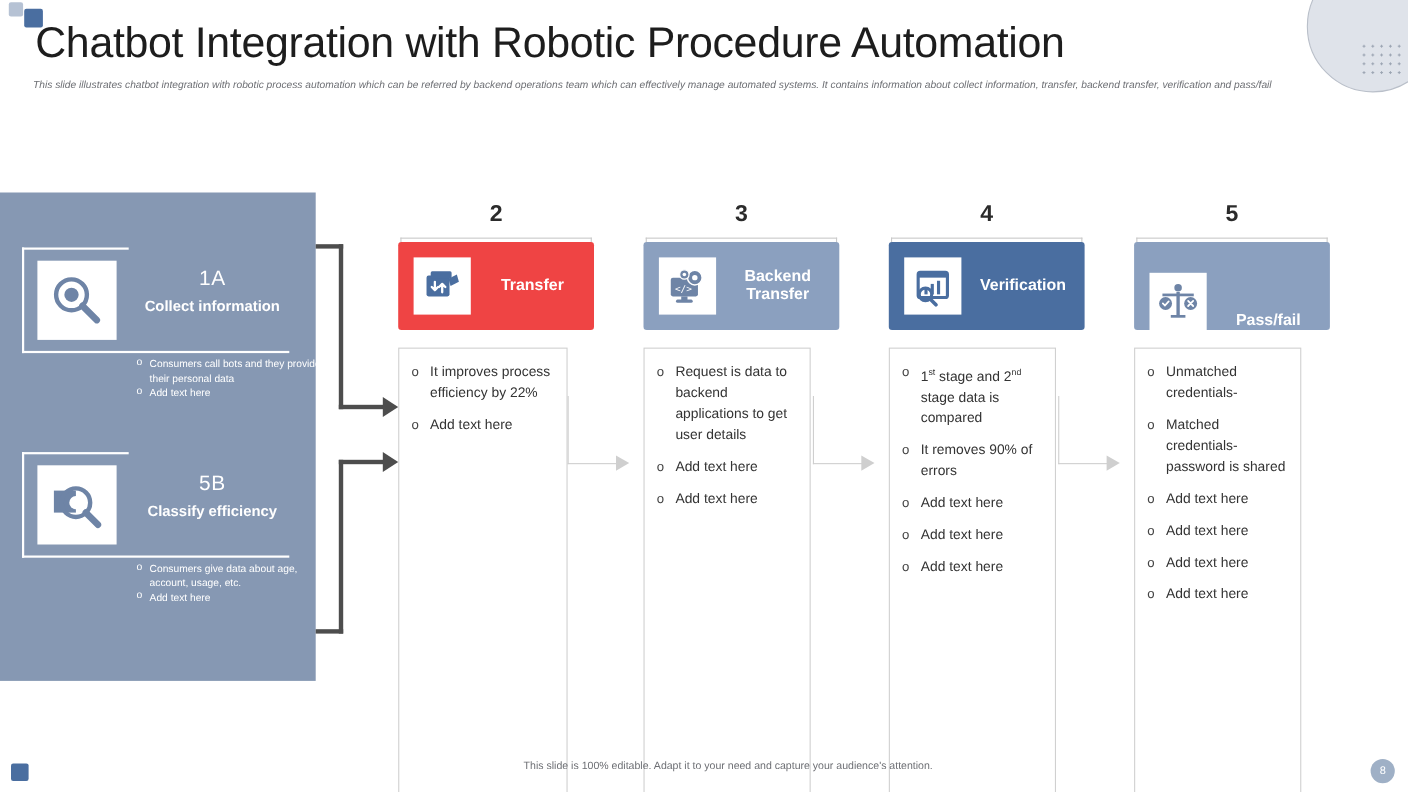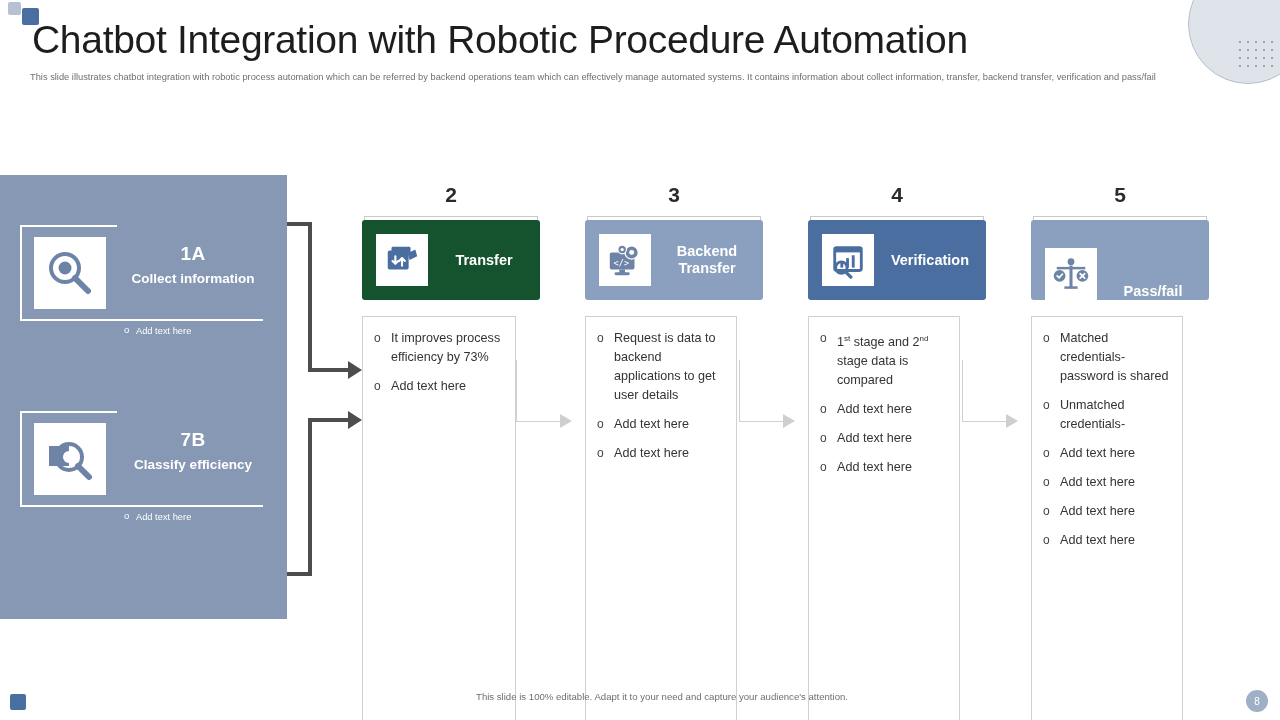--- a/index.html
+++ b/index.html
@@ -36,21 +36,21 @@
   .bl-sq { position: absolute; left: 10px; bottom: 10px; width: 16px; height: 16px; background: #4a6ea0; border-radius: 2px; }
 
   
   .title {
     position: absolute; left: 32px; top: 18px;
     font-size: 39px; font-weight: 400; color: #1d1d1d;
     letter-spacing: -0.3px; white-space: nowrap;
   }
   .subtitle {
     position: absolute; left: 30px; top: 70px; width: 1195px;
-    font-size: 9.3px; line-height: 14px; color: #6d6f74;
+    font-size: 9.3px; line-height: 14px; color: #6d6f74; font-style: italic;
   }
 
   
   .sidebar {
     position: absolute; left: 0; top: 175px;
     width: 287px; height: 444px;
     background: #8698b3;
   }
   .side-card { position: absolute; left: 20px; width: 250px; }
   .side-card.one { top: 50px; }
@@ -67,21 +67,21 @@
   }
   .icon-box {
     position: absolute; left: 14px; top: 12px;
     width: 72px; height: 72px; background: #ffffff;
     display: flex; align-items: center; justify-content: center;
   }
   .side-head {
     position: absolute; left: 96px; top: 18px; width: 154px;
     text-align: center; color: #ffffff;
   }
-  .side-head .num { font-size: 19px; font-weight: bold; letter-spacing: .4px; }
+  .side-head .num { font-size: 19px; font-weight: normal; letter-spacing: .4px; }
   .side-head .lbl { font-size: 13.5px; font-weight: bold; margin-top: 6px; }
 
   .side-bullets {
     position: absolute; left: 100px; top: 100px; width: 188px;
     color: #ffffff; font-size: 9.3px; line-height: 12.5px;
   }
   .side-bullets .b { position: relative; padding-left: 16px; margin-bottom: 1px; }
   .side-bullets .b::before {
     content: "o"; position: absolute; left: 4px; top: -1px; font-size: 9.5px;
   }
@@ -182,75 +182,77 @@
           <circle cx="20" cy="20" r="14" fill="none" stroke="#6e84a6" stroke-width="4"></circle>
           <circle cx="20" cy="20" r="6.5" fill="#6e84a6"></circle>
           <line x1="30" y1="30" x2="43" y2="43" stroke="#6e84a6" stroke-width="6" stroke-linecap="round"></line>
         </svg>
       </div>
       <div class="side-head">
         <div class="num">1A</div>
         <div class="lbl">Collect information</div>
       </div>
       <div class="side-bullets">
+        <div class="b">Consumers call bots and they provide their personal data</div>
         <div class="b">Add text here</div>
       </div>
     </div>
 
     <div class="side-card two">
       <div class="card-topline"></div>
       <div class="card-leftline"></div>
       <div class="card-botline"></div>
       <div class="icon-box">
         <svg width="50" height="50" viewBox="0 0 50 50">
           <rect x="4" y="12" width="20" height="20" fill="#6e84a6"></rect>
           <circle cx="24" cy="23" r="13" fill="none" stroke="#6e84a6" stroke-width="4"></circle>
           <circle cx="24" cy="23" r="6" fill="#ffffff"></circle>
           <line x1="33" y1="32" x2="44" y2="43" stroke="#6e84a6" stroke-width="6" stroke-linecap="round"></line>
         </svg>
       </div>
       <div class="side-head">
-        <div class="num">7B</div>
+        <div class="num">5B</div>
         <div class="lbl">Classify efficiency</div>
       </div>
       <div class="side-bullets">
+        <div class="b">Consumers give data about age, account, usage, etc.</div>
         <div class="b">Add text here</div>
       </div>
     </div>
   </div>
 
   <div class="blk" style="left:287px;top:222px;width:25px;height:4px;"></div>
   <div class="blk" style="left:308px;top:222px;width:4px;height:150px;"></div>
   <div class="blk" style="left:308px;top:368px;width:42px;height:4px;"></div>
   <div class="arrowhead-blk" style="left:348px;top:361px;"></div>
 
   <div class="blk" style="left:287px;top:572px;width:25px;height:4px;"></div>
   <div class="blk" style="left:308px;top:418px;width:4px;height:158px;"></div>
   <div class="blk" style="left:308px;top:418px;width:42px;height:4px;"></div>
   <div class="arrowhead-blk" style="left:348px;top:411px;"></div>
 
   <div class="col" style="left:362px;width:178px;">
     <div class="stepnum">2</div>
     <div class="cap-line"></div>
     <div class="cap-tick-l"></div>
     <div class="cap-tick-r"></div>
-    <div class="head-bar" style="width:178px;background:#14532d;">
+    <div class="head-bar" style="width:178px;background:#ef4444;">
       <div class="hb-icon">
         <svg width="38" height="38" viewBox="0 0 40 40">
           <rect x="5" y="10" width="22" height="20" rx="2" fill="#4a6ea0"></rect>
           <rect x="9" y="6" width="20" height="7" rx="1.5" fill="#4a6ea0"></rect>
           <path d="M26 13 L34 9 L36 16 L28 20 Z" fill="#4a6ea0"></path>
           <path d="M13 16 v8 M13 24 l-3 -3 M13 24 l3 -3" stroke="#ffffff" stroke-width="2.2" fill="none" stroke-linecap="round"></path>
           <path d="M20 26 v-8 M20 18 l-3 3 M20 18 l3 3" stroke="#ffffff" stroke-width="2.2" fill="none" stroke-linecap="round"></path>
         </svg>
       </div>
       <div class="hb-label">Transfer</div>
     </div>
     <div class="body-box" style="width:154px;height:443px;">
-      <div class="b">It improves process efficiency by 73%</div>
+      <div class="b">It improves process efficiency by 22%</div>
       <div class="b">Add text here</div>
     </div>
   </div>
 
   <div class="gray-conn" style="left:516px;top:360px;">
     <div class="gv"></div>
       <div class="gh"></div>
       <div class="gah"></div>
   </div>
 
@@ -301,20 +303,21 @@
           <rect x="18" y="18" width="3" height="10" fill="#4a6ea0"></rect>
           <rect x="24" y="15" width="3" height="13" fill="#4a6ea0"></rect>
           <circle cx="13" cy="28" r="6" fill="none" stroke="#4a6ea0" stroke-width="3"></circle>
           <line x1="17" y1="32" x2="23" y2="38" stroke="#4a6ea0" stroke-width="3.5" stroke-linecap="round"></line>
         </svg>
       </div>
       <div class="hb-label">Verification</div>
     </div>
     <div class="body-box" style="width:152px;height:443px;">
       <div class="b"><span>1<sup>st</sup> stage and 2<sup>nd</sup> stage data is compared</span></div>
+      <div class="b">It removes 90% of errors</div>
       <div class="b">Add text here</div>
       <div class="b">Add text here</div>
       <div class="b">Add text here</div>
     </div>
   </div>
 
   <div class="gray-conn" style="left:962px;top:360px;">
     <div class="gv"></div>
       <div class="gh"></div>
       <div class="gah"></div>
@@ -334,22 +337,22 @@
           <rect x="13" y="33" width="14" height="2.6" fill="#6e84a6"></rect>
           <circle cx="8" cy="22" r="6.2" fill="#6e84a6"></circle>
           <path d="M5.4 22 l2 2 l3.6 -4" stroke="#ffffff" stroke-width="1.7" fill="none" stroke-linecap="round"></path>
           <circle cx="32" cy="22" r="6.2" fill="#6e84a6"></circle>
           <path d="M29.6 19.6 l4.8 4.8 M34.4 19.6 l-4.8 4.8" stroke="#ffffff" stroke-width="1.7" stroke-linecap="round"></path>
         </svg>
       </div>
       <div class="hb-label">Pass/fail</div>
     </div>
     <div class="body-box" style="width:152px;height:443px;">
+      <div class="b">Unmatched credentials-</div>
       <div class="b">Matched credentials-password is shared</div>
-      <div class="b">Unmatched credentials-</div>
       <div class="b"> Add text here</div>
       <div class="b">Add text here</div>
       <div class="b">Add text here</div>
       <div class="b">Add text here</div>
     </div>
   </div>
 
   <div class="footer">This slide is 100% editable. Adapt it to your need and capture your audience's attention.</div>
   <div class="pagebadge">8</div>
 

